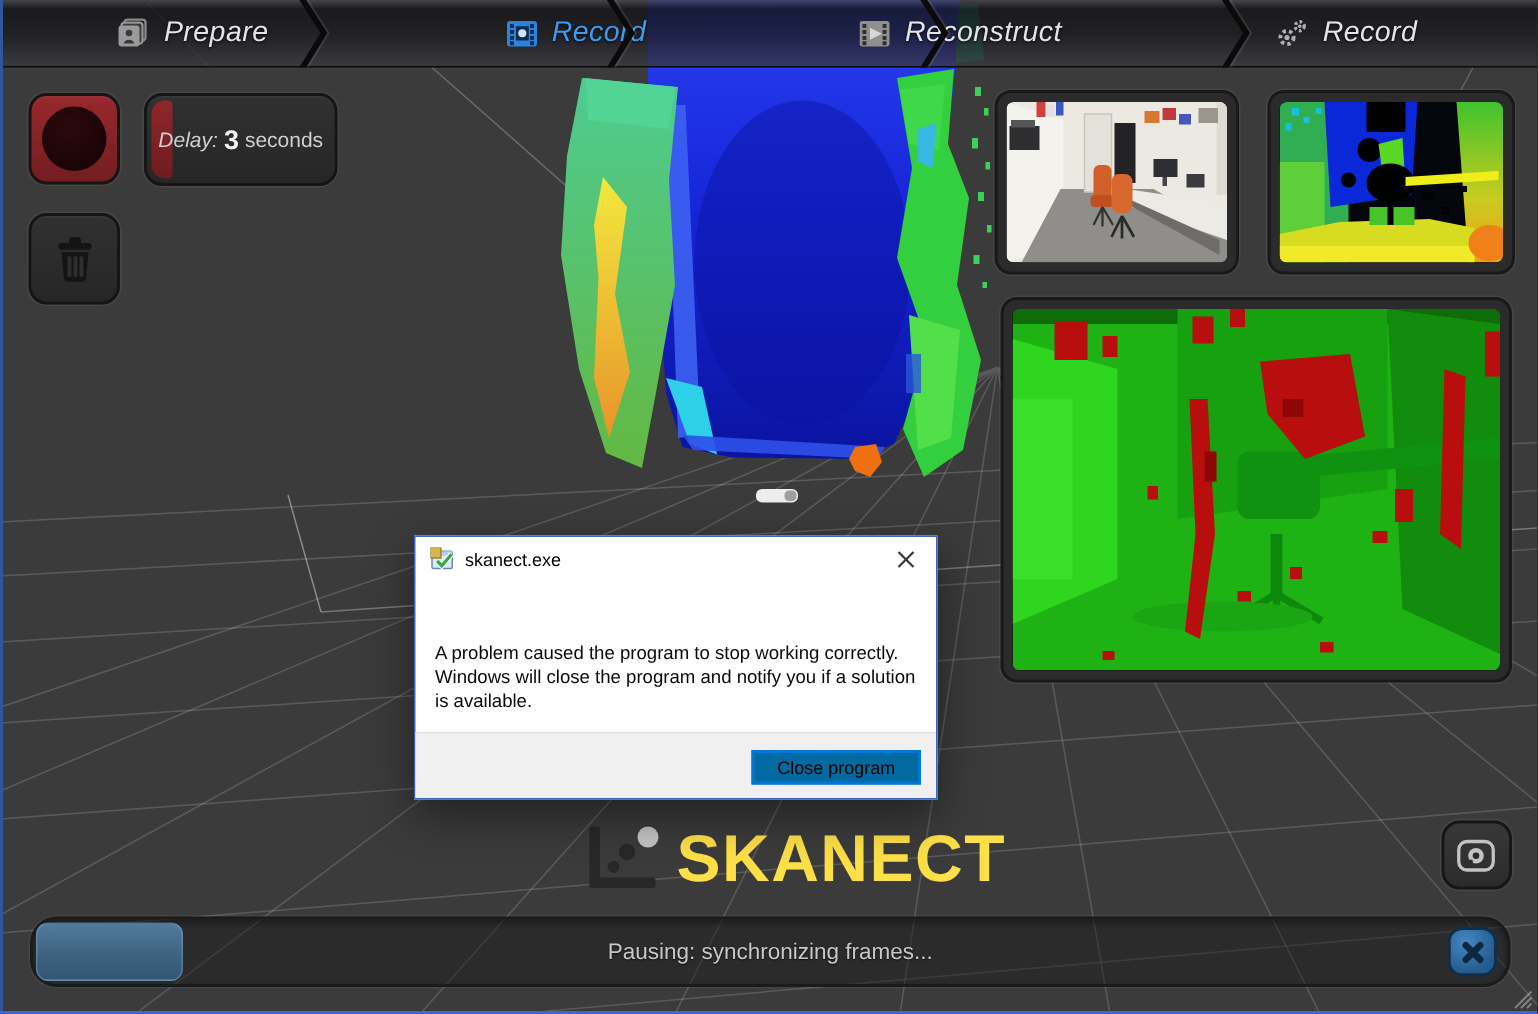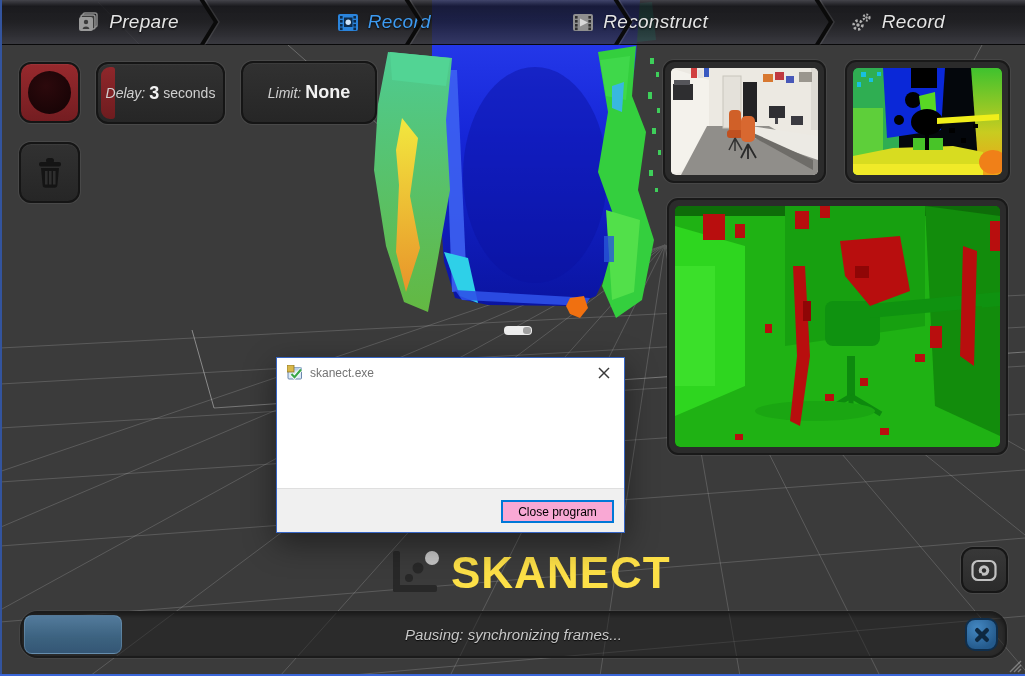--- a/index.html
+++ b/index.html
@@ -79,21 +79,20 @@
     box-shadow:0 0 0 1px rgba(255,255,255,.07);
     display:flex;align-items:center;justify-content:center;
   }
 
   
   #status-bar{
     position:absolute;left:20px;top:611px;width:987px;height:47px;z-index:8;
     border:2px solid #1b1b1b;border-radius:18px;
     background:rgba(24,24,24,.45);
     box-shadow:inset 0 2px 4px rgba(0,0,0,.4), 0 0 0 1px rgba(255,255,255,.05);
-    font-style:italic;
   }
   #progress-fill{
     position:absolute;left:2px;top:2px;height:39px;border-radius:8px;
     background:linear-gradient(#557fa2 0%, #3d6584 60%, #35597a 100%);
     border:1px solid rgba(150,190,220,.35);opacity:.95;
   }
   #status-msg{
     position:absolute;inset:0;display:flex;align-items:center;justify-content:center;
     font-size:15px;color:#c8c8c8;text-shadow:0 1px 1px rgba(0,0,0,.8);
   }
@@ -103,28 +102,28 @@
     border:2px solid #0f2e4c;display:flex;align-items:center;justify-content:center;
   }
 
   
   #crash-dialog{
     position:absolute;left:276px;top:357px;width:349px;height:176px;z-index:20;
     background:#ffffff;border:1px solid #3665c4;
     box-shadow:0 10px 30px rgba(0,0,0,.45);
   }
   #dlg-titlebar{position:absolute;left:0;top:0;right:0;height:30px;display:flex;align-items:center;padding-left:10px;gap:7px;}
-  #dlg-title{font-size:12px;color:#737373;}
+  #dlg-title{font-size:12px;color:#000000;}
   #dlg-close{position:absolute;right:12px;top:7px;width:16px;height:16px;display:flex;align-items:center;justify-content:center;}
   #dlg-heading{position:absolute;left:13px;top:43px;font-size:15.5px;color:#2458b4;}
   #dlg-body{position:absolute;left:13px;top:69px;width:324px;font-size:12.4px;line-height:1.3;color:#0a0a0a;}
   #dlg-footer{position:absolute;left:0;right:0;bottom:0;height:44px;background:#f0f0f0;border-top:1px solid #dfdfdf;}
   #dlg-close-program{
     position:absolute;right:10px;top:11px;height:23px;min-width:113px;
-    background:#f9a8d4;border:2px solid #0078d7;font-size:12px;color:#000;
+    background:#0369a1;border:2px solid #0078d7;font-size:12px;color:#000;
     font-family:"Liberation Sans", sans-serif;padding:0 10px;
   }
 </style>
 </head>
 <body>
 
 <div id="app">
 
   <svg id="scene" width="1025" height="676" viewBox="0 0 1025 676">
     <defs>
@@ -419,26 +418,20 @@
 
   <div class="tool-btn" id="delay-btn">
     <span class="red-strip"></span>
     <span class="pill-text">
       <span class="lbl-it">Delay:</span>
       <span class="lbl-bold">3</span>
       <span class="lbl-reg">seconds</span>
     </span>
   </div>
 
-  <div class="tool-btn" id="limit-btn">
-    <span class="pill-text">
-      <span class="lbl-it">Limit:</span>
-      <span class="lbl-bold">None</span>
-    </span>
-  </div>
 
   <div class="tool-btn" id="trash-btn">
     <svg width="32" height="34" viewBox="0 0 32 34">
       <rect x="12" y="2" width="8" height="5" rx="2.5" fill="#141414"></rect>
       <rect x="5" y="6" width="22" height="4.5" rx="2" fill="#141414"></rect>
       <path d="M7,12 h18 l-1.6,17 a3,3 0 0 1 -3,2.8 h-8.8 a3,3 0 0 1 -3,-2.8 Z" fill="#141414"></path>
       <rect x="11" y="15" width="2.6" height="13.5" fill="#2e2e2e"></rect>
       <rect x="15" y="15" width="2.6" height="13.5" fill="#2e2e2e"></rect>
       <rect x="19" y="15" width="2.6" height="13.5" fill="#2e2e2e"></rect>
     </svg>
@@ -474,20 +467,21 @@
         <path d="M4.5,9 l3,3.2 L14,4.5" fill="none" stroke="#3aa648" stroke-width="2.2"></path>
       </svg>
       <span id="dlg-title">skanect.exe</span>
       <span id="dlg-close">
         <svg width="14" height="14" viewBox="0 0 14 14">
           <line x1="2" y1="2" x2="12" y2="12" stroke="#3a3a3a" stroke-width="1.5"></line>
           <line x1="12" y1="2" x2="2" y2="12" stroke="#3a3a3a" stroke-width="1.5"></line>
         </svg>
       </span>
     </div>
+    <div id="dlg-body">A problem caused the program to stop working correctly. Windows will close the program and notify you if a solution is available.</div>
     <div id="dlg-footer">
       <button id="dlg-close-program">Close program</button>
     </div>
   </div>
 
   <div class="win-border-left"></div>
   <div class="win-border-bottom"></div>
   <svg class="resize-grip" width="16" height="16" viewBox="0 0 16 16">
     <line x1="2" y1="14" x2="13" y2="3" stroke="rgba(255,255,255,.35)" stroke-width="1.4"></line>
     <line x1="6" y1="14" x2="13" y2="7" stroke="rgba(255,255,255,.35)" stroke-width="1.4"></line>

